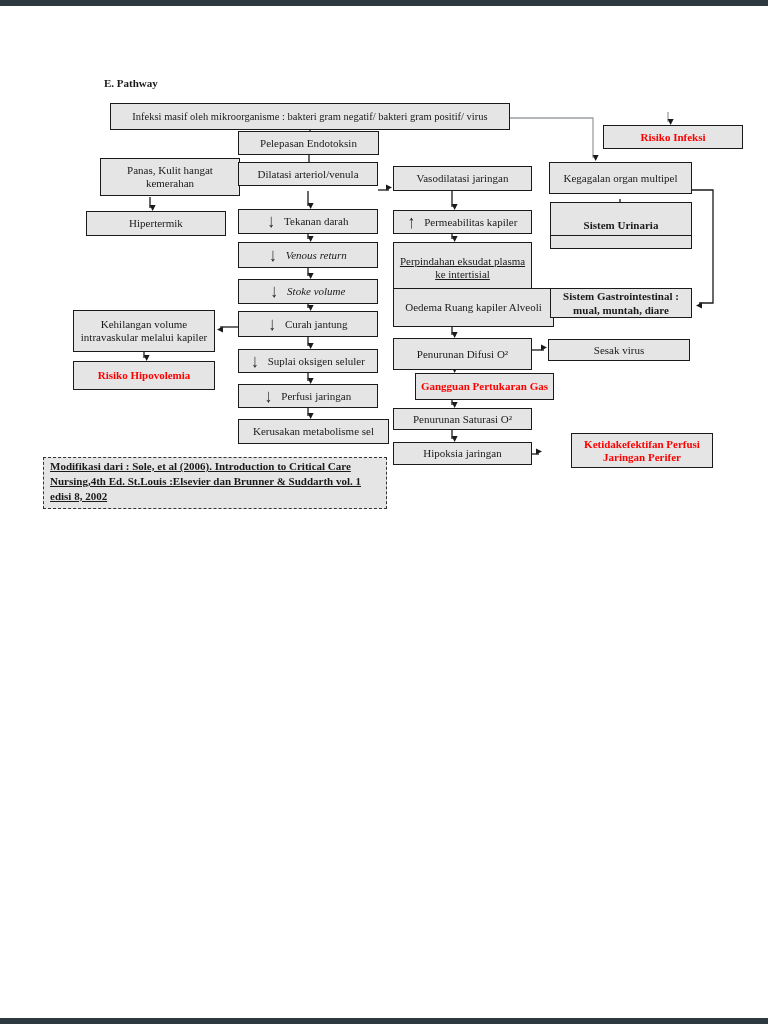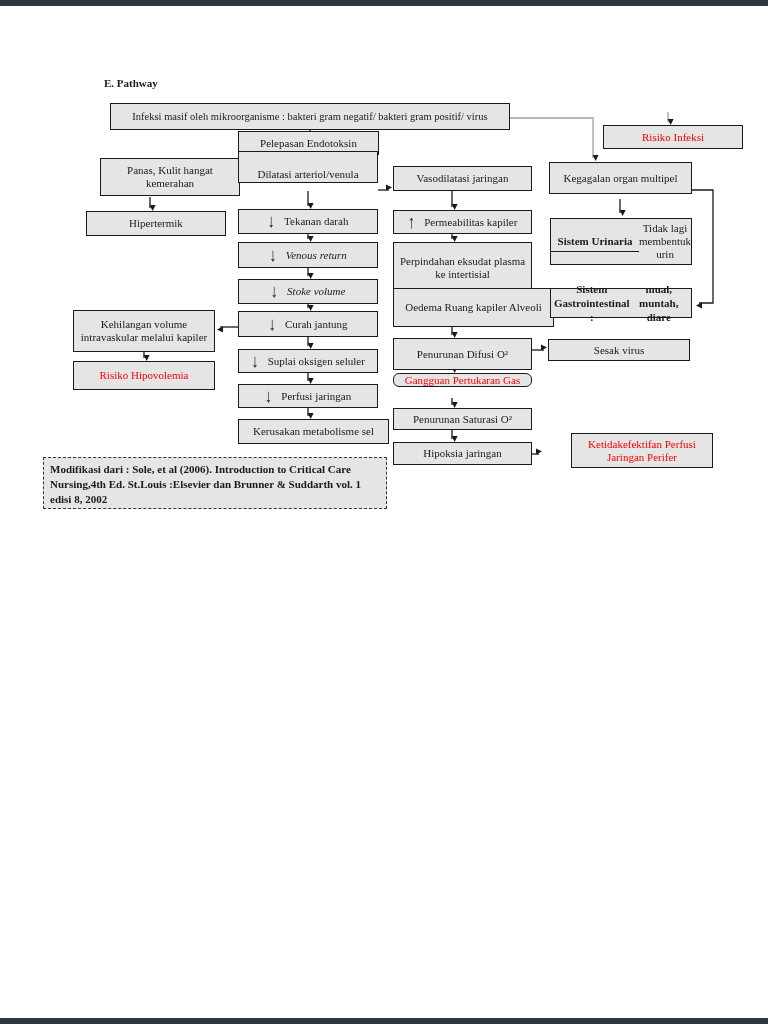--- a/index.html
+++ b/index.html
@@ -7,57 +7,57 @@
        font-family:"Liberation Serif","DejaVu Serif",serif;color:#1a1a1a;overflow:hidden;}
   .viewer-bar{position:absolute;left:0;width:768px;height:6px;background:#2c3a40;}
   .viewer-bar.top{top:0;}
   .viewer-bar.bottom{bottom:0;}
   .heading{position:absolute;left:104px;top:77px;font-size:11px;font-weight:bold;}
   .box{position:absolute;border:1.5px solid #1a1a1a;background:#e5e5e5;
        display:flex;align-items:center;justify-content:center;text-align:center;
        font-size:11px;line-height:13px;padding:1px 3px;box-sizing:border-box;}
   .box .glyph{font-size:15px;line-height:1;margin-right:9px;transform:scaleY(1.25);font-weight:400;}
   .italic{font-style:italic;}
-  .red{color:#ff0000;font-weight:normal;}
+  .red{color:#ff0000;font-weight:bold;}
   svg.wires{position:absolute;left:0;top:0;width:768px;height:1024px;pointer-events:none;}
 
   .b-infeksi{left:110px;top:103px;width:400px;height:27px;font-size:10.5px;white-space:nowrap;}
   .b-pelepasan{left:238px;top:131px;width:141px;height:24px;}
   .b-panas{left:100px;top:158px;width:140px;height:38px;}
-  .b-dilatasi{left:238px;top:151px;width:140px;height:32px;align-items:flex-end;}
+  .b-dilatasi{left:238px;top:162px;width:140px;height:24px;}
   .b-vasodilatasi{left:393px;top:166px;width:139px;height:25px;}
   .b-hipertermik{left:86px;top:211px;width:140px;height:25px;}
   .b-tekanan{left:238px;top:209px;width:140px;height:25px;}
   .b-venous{left:238px;top:242px;width:140px;height:26px;}
   .b-stoke{left:238px;top:279px;width:140px;height:25px;}
   .b-curah{left:238px;top:311px;width:140px;height:26px;}
   .b-suplai{left:238px;top:349px;width:140px;height:24px;}
   .b-perfusi{left:238px;top:384px;width:140px;height:24px;}
   .b-kerusakan{left:238px;top:419px;width:151px;height:25px;}
   .b-kehilangan{left:73px;top:310px;width:142px;height:42px;}
   .b-hipovolemia{left:73px;top:361px;width:142px;height:29px;}
   .b-permeabilitas{left:393px;top:210px;width:139px;height:24px;}
-  .b-perpindahan{left:393px;top:242px;width:139px;height:52px;}
+  .b-perpindahan{left:393px;top:242px;width:139px;height:52px;text-decoration:underline;}
   .b-oedema{left:393px;top:288px;width:161px;height:39px;}
   .b-difusi{left:393px;top:338px;width:139px;height:32px;}
   .b-sesak{left:548px;top:339px;width:142px;height:22px;}
-  .b-gangguan{left:393px;top:373px;width:139px;height:14px;border-radius:6px;}
+  .b-gangguan{left:415px;top:373px;width:139px;height:27px;}
   .b-saturasi{left:393px;top:408px;width:139px;height:22px;}
   .b-hipoksia{left:393px;top:442px;width:139px;height:23px;}
   .b-ketidak{left:571px;top:433px;width:142px;height:35px;}
   .b-rinfeksi{left:603px;top:125px;width:140px;height:24px;}
   .b-kegagalan{left:549px;top:162px;width:143px;height:32px;}
-  .b-urinaria{left:550px;top:218px;width:142px;height:47px;flex-direction:row;padding:0;}
+  .b-urinaria{left:550px;top:202px;width:142px;height:47px;flex-direction:row;padding:0;}
   .b-urinaria .row1{width:100%;height:20px;border-bottom:1.5px solid #1a1a1a;
       display:flex;align-items:center;justify-content:center;font-weight:bold;box-sizing:border-box;}
   .b-urinaria .row2{width:100%;flex:1;display:flex;align-items:center;justify-content:center;}
-  .b-gastro{left:550px;top:288px;width:142px;height:30px;font-weight:bold;flex-direction:row;line-height:14px;}
+  .b-gastro{left:550px;top:288px;width:142px;height:30px;font-weight:bold;flex-direction:column;line-height:14px;}
   .b-citation{left:43px;top:457px;width:344px;height:52px;border:1.5px dashed #333;
-      font-weight:bold;text-align:left;justify-content:flex-start;align-items:flex-start;
-      padding:4px 6px;line-height:15px;}
+      font-weight:bold;text-align:left;justify-content:flex-start;align-items:flex-end;
+      padding:4px 6px;line-height:15px;text-decoration:underline;}
 </style>
 </head>
 <body>
 
 <div class="viewer-bar top"></div>
 <div class="viewer-bar bottom"></div>
 
 <div class="heading">E. Pathway</div>
 
 <svg class="wires" viewBox="0 0 768 1024">
@@ -197,21 +197,20 @@
 
 <div class="box b-rinfeksi red">
     <span>Risiko Infeksi</span>
   </div>
 <div class="box b-kegagalan">
     <span>Kegagalan organ multipel</span>
   </div>
 
 <div class="box b-urinaria">
   <div class="row1">Sistem Urinaria</div>
-  <div class="row2">Tidak lagi membentuk urin</div>
 </div>
 
 <div class="box b-gastro">
   <span>Sistem Gastrointestinal :</span>
   <span>mual, muntah, diare</span>
 </div>
 
 <div class="box b-citation">
     <span>Modifikasi dari : Sole, et al (2006). Introduction to Critical Care Nursing,4th Ed. St.Louis :Elsevier dan Brunner &amp; Suddarth vol. 1 edisi 8, 2002</span>
   </div>

